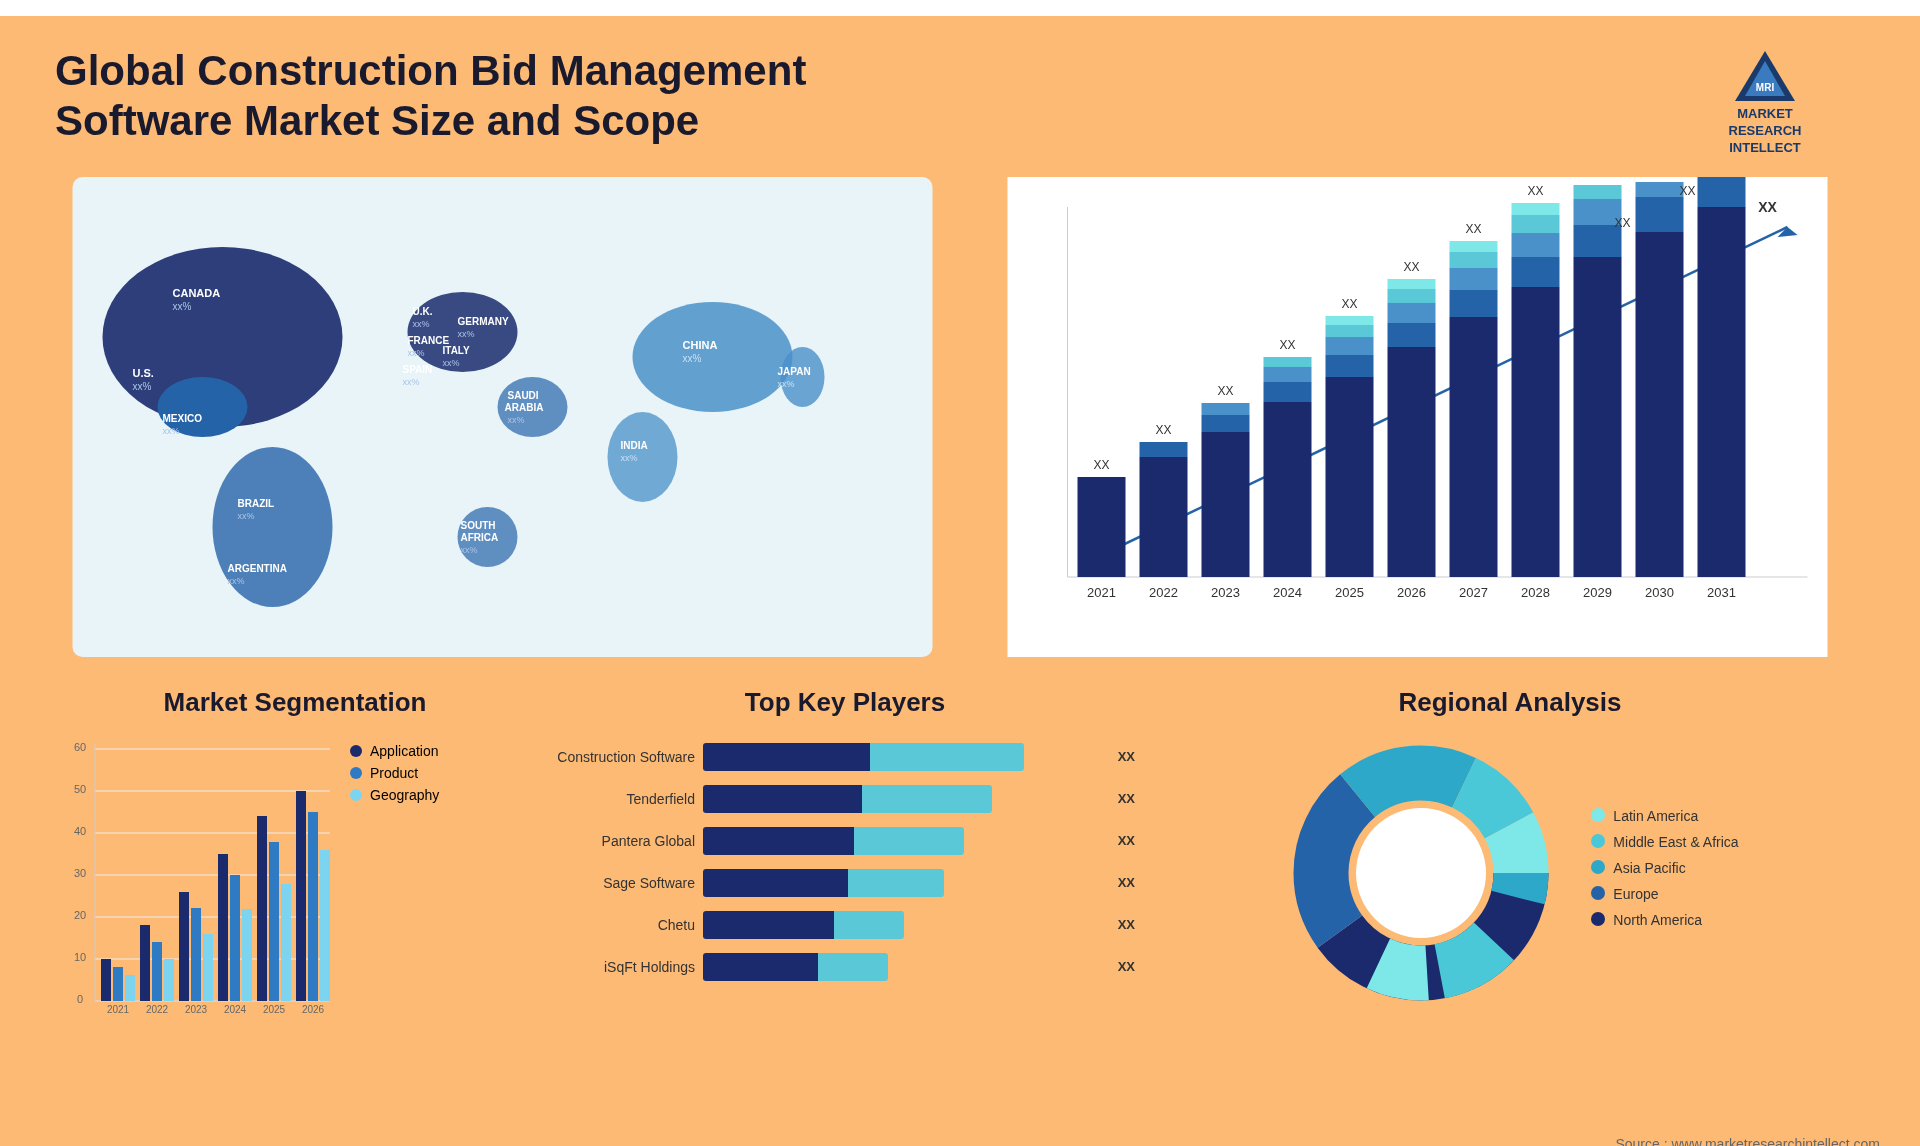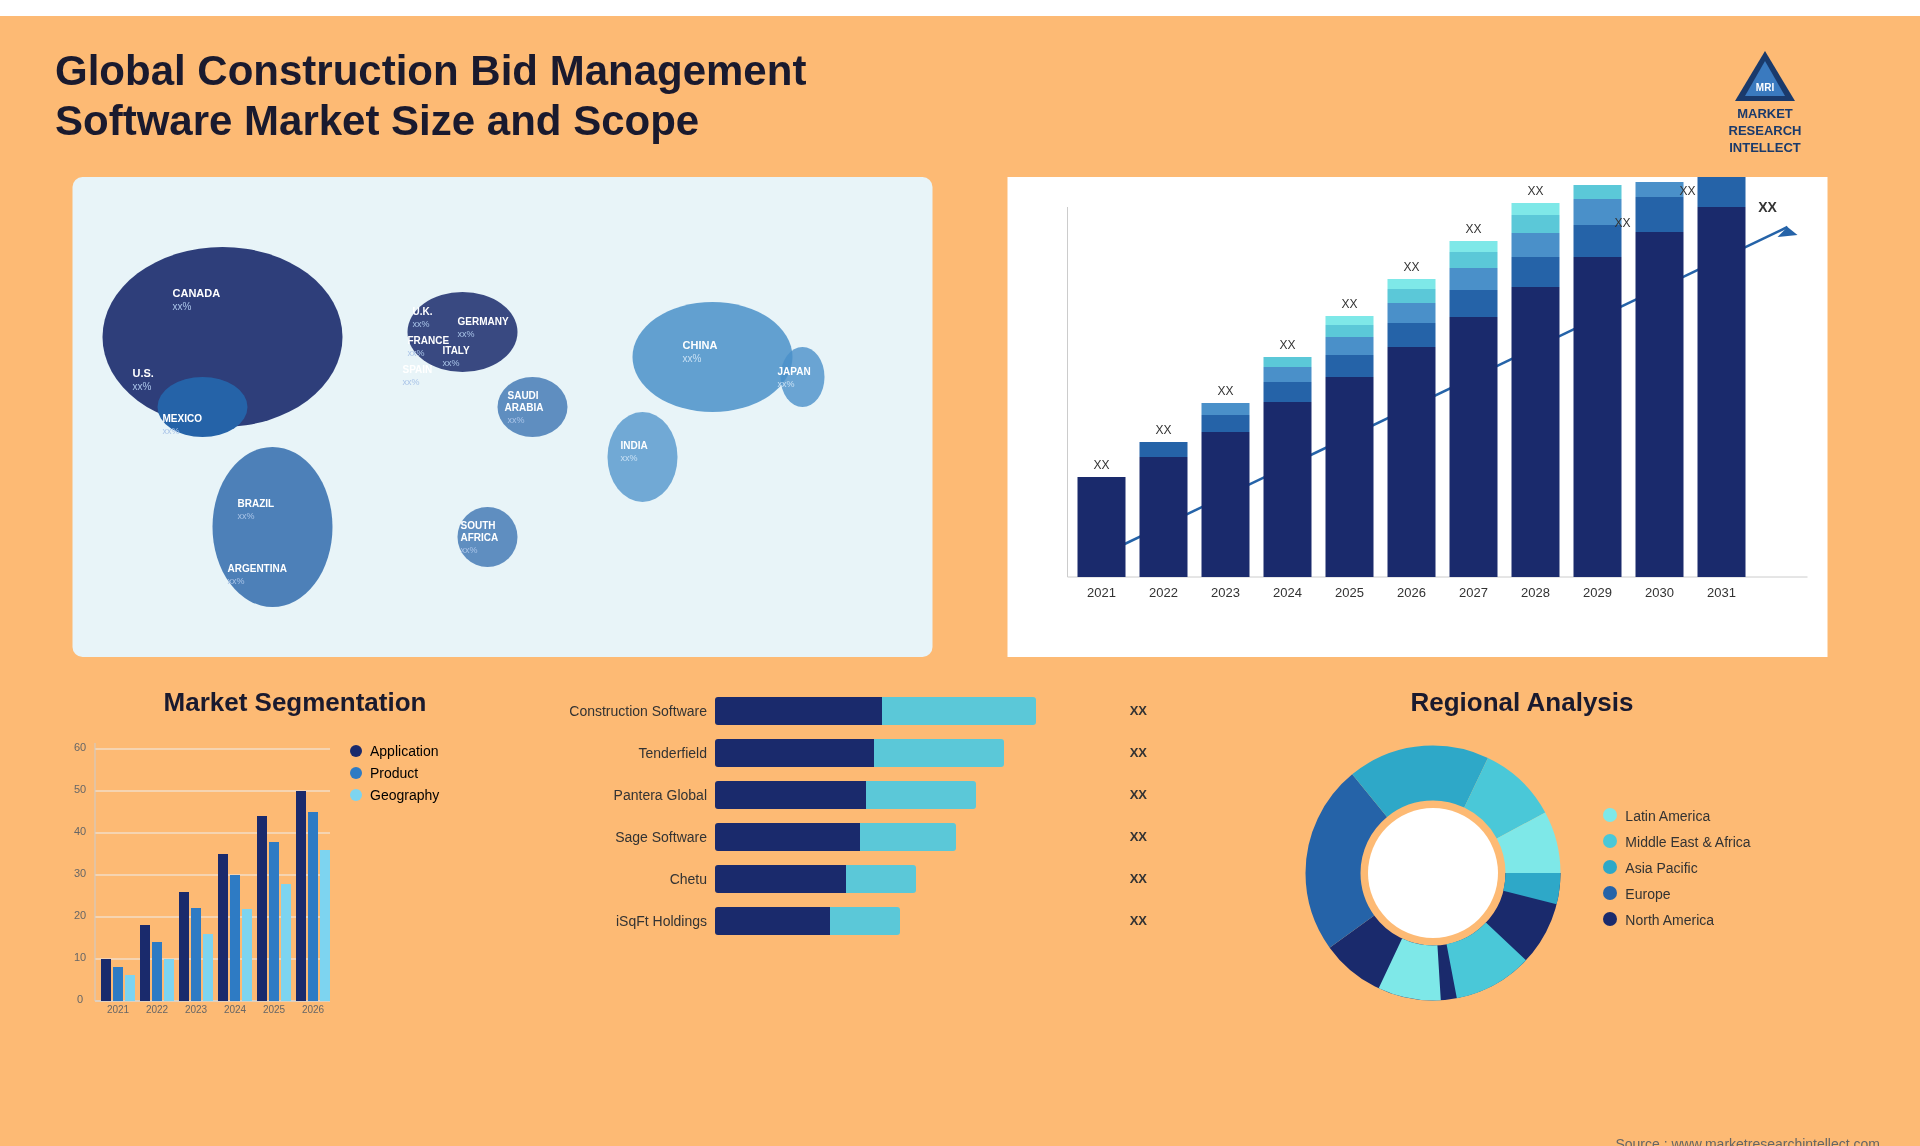--- a/index.html
+++ b/index.html
@@ -78,21 +78,21 @@
     
     .world-map-container {
       width: 100%;
       height: 100%;
       position: relative;
     }
 
     
     .bottom-row {
       display: flex;
-      gap: 32px;
+      gap: 20px;
       height: 380px;
     }
 
     .segmentation-section {
       flex: 0 0 480px;
     }
 
     .players-section {
       flex: 0 0 580px;
     }
@@ -440,20 +440,21 @@
           </div>
           <div class="seg-legend-item">
             <div class="seg-dot" style="background:#7dd4f0;"></div>
             <span>Geography</span>
           </div>
         </div>
       </div>
     </div>
 
     <div class="players-section">
+      <div class="section-title">Top Key Players</div>
       <div class="players-bars">
 
         <div class="player-row">
           <span class="player-name">Construction Software</span>
           <div class="player-bar-container">
             <div style="width:80%; height:100%; display:flex;">
               <div style="width:52%; height:28px; background:#1a2a6c; border-radius:3px 0 0 3px;"></div>
               <div style="width:48%; height:28px; background:#5bc8d8; border-radius:0 3px 3px 0;"></div>
             </div>
           </div>

